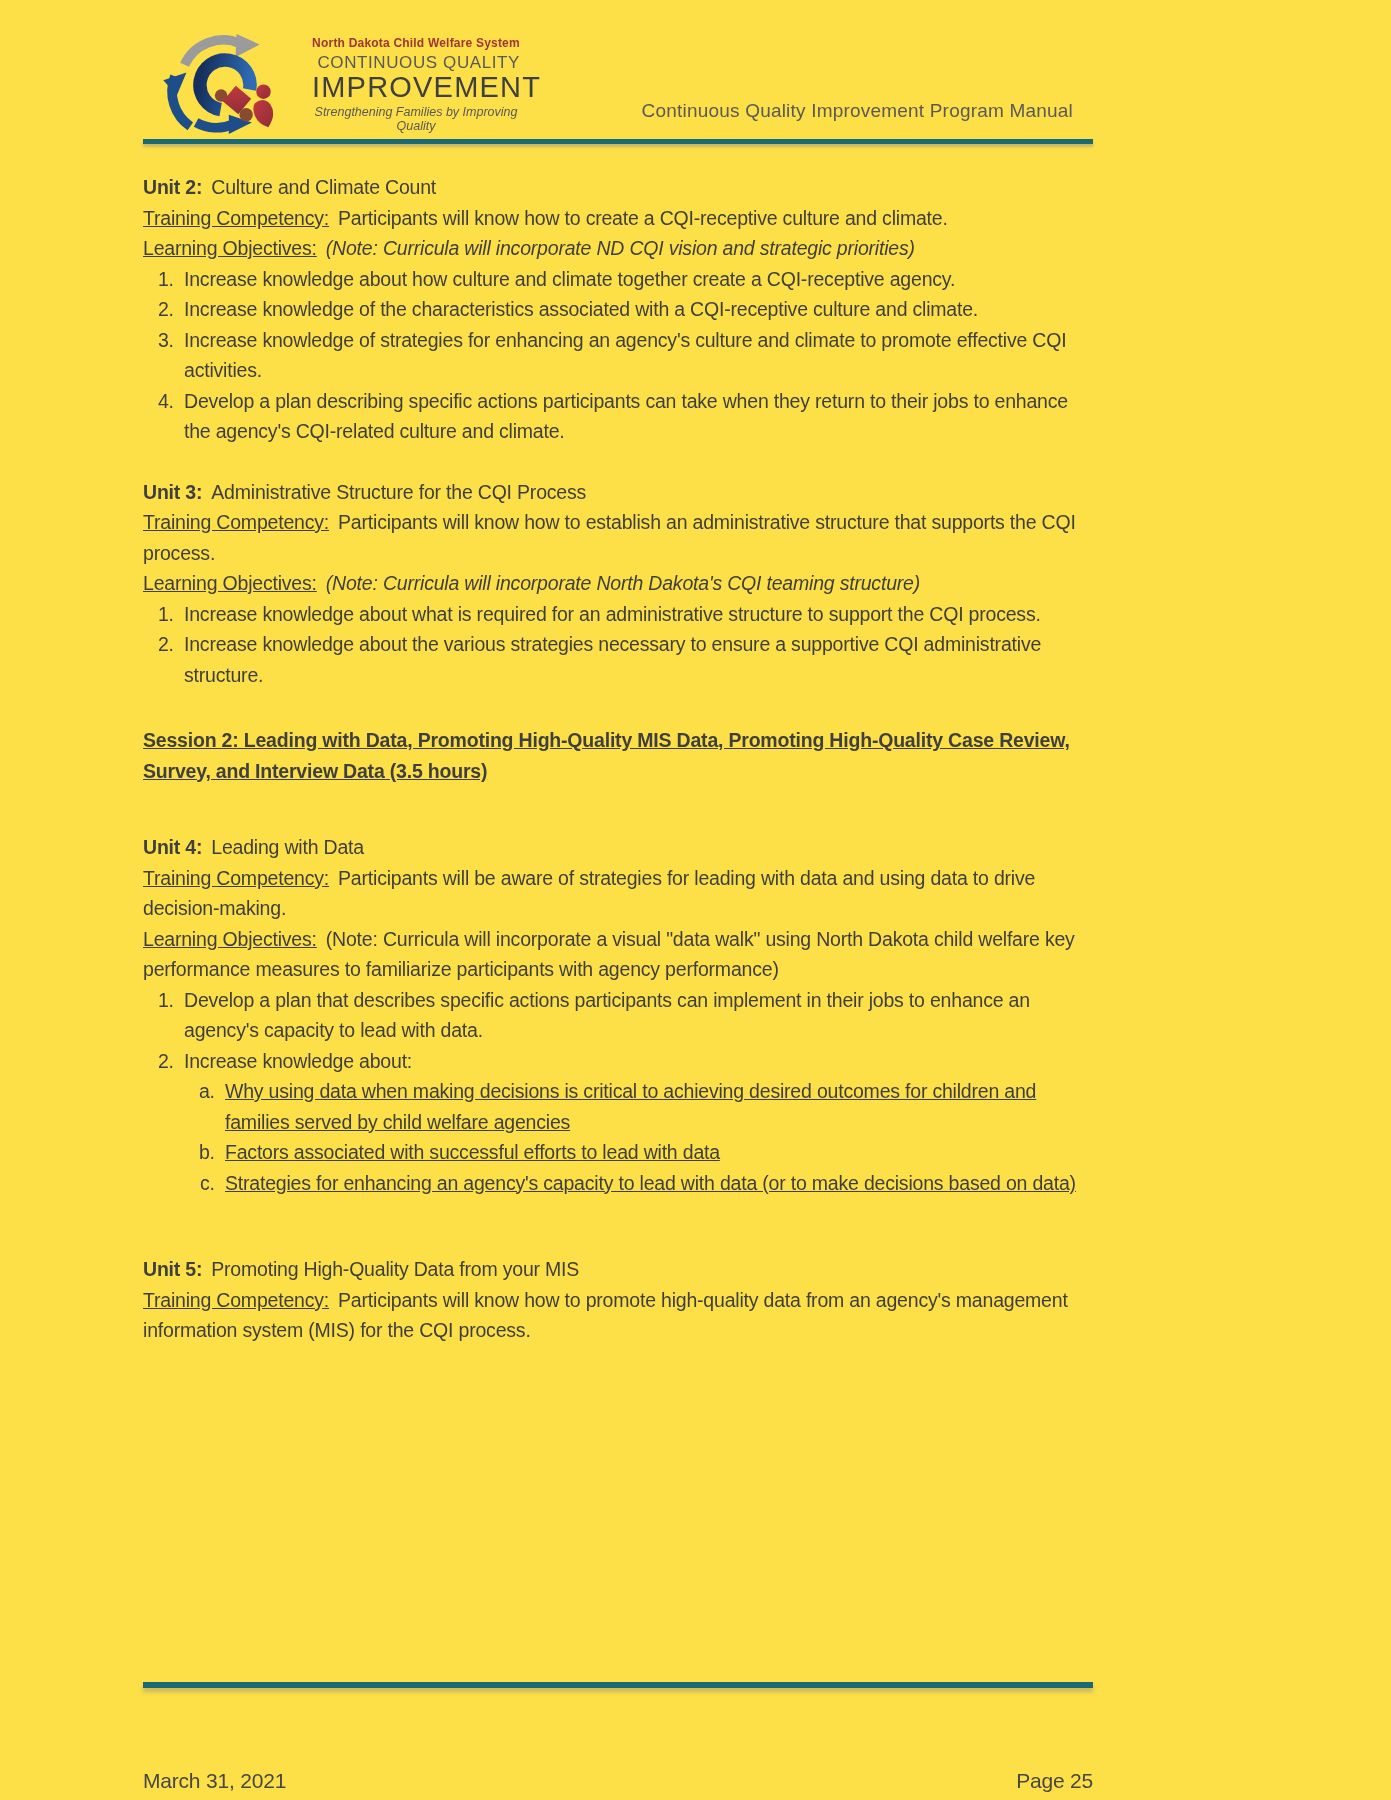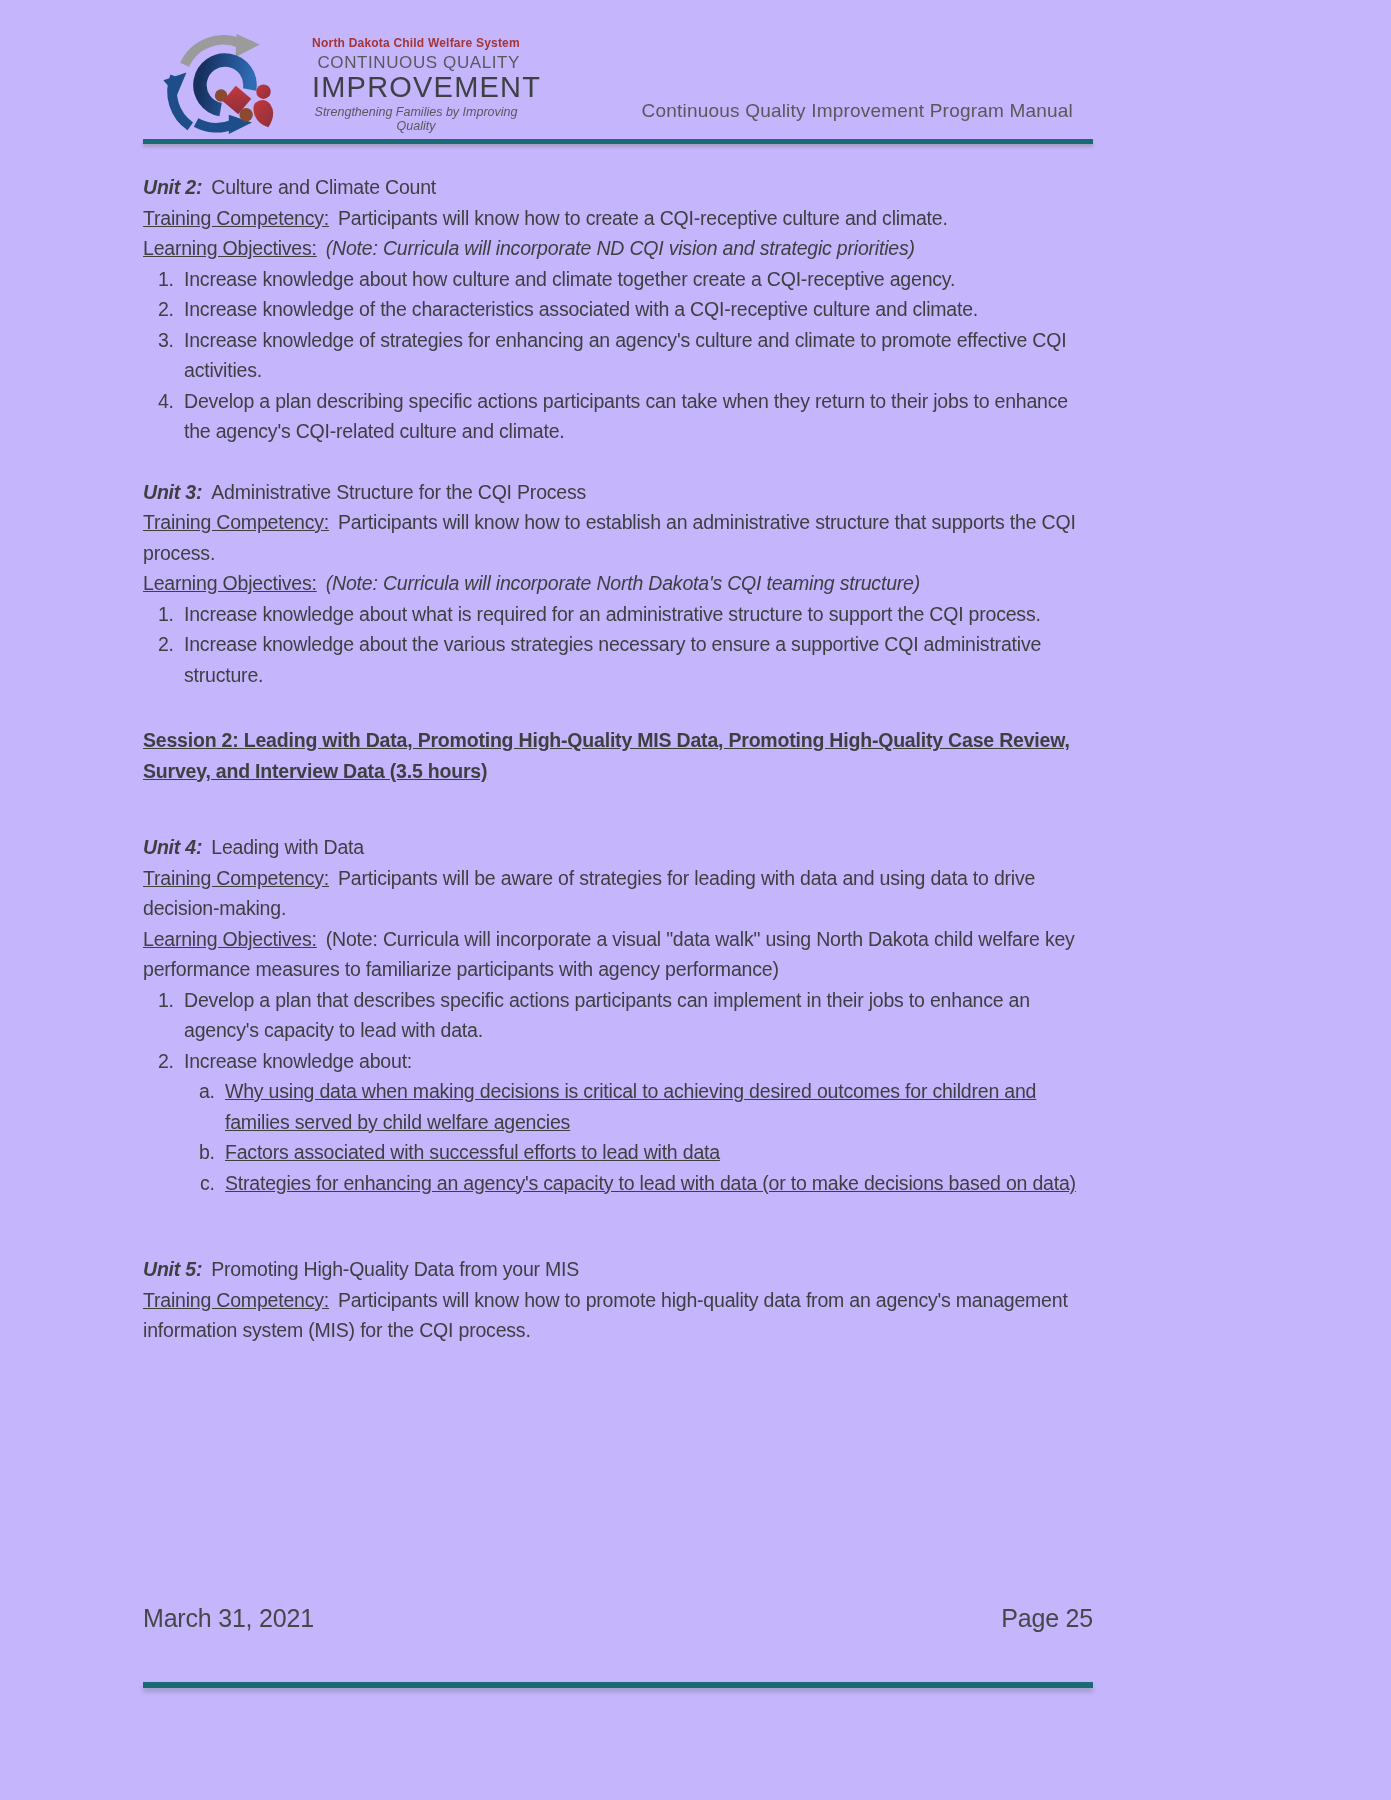--- a/index.html
+++ b/index.html
@@ -2,21 +2,21 @@
 <html><head>
 <meta charset="utf-8">
 <style>
   * { margin:0; padding:0; box-sizing:border-box; }
   html,body { background:#ffffff; }
   body {
     width:1391px; height:1800px;
     font-family:"Liberation Sans", sans-serif;
     color:#3f3f3f;
   }
-  .page { position:relative; width:1391px; height:1800px; background:#c4b5fd; overflow:hidden; }
+  .page { position:relative; width:1391px; height:1800px; background:#fde047; overflow:hidden; }
 
   
   .logo-wrap { position:absolute; top:32px; left:140px; display:flex; align-items:center; }
   .logo-graphic { width:168px; height:104px; flex:0 0 auto; }
   .logo-text { margin-left:4px; text-align:center; width:208px; }
   .lt1 { color:#a23538; font-weight:bold; font-size:12px; letter-spacing:0.2px; }
   .lt2 { color:#58595b; font-size:17px; letter-spacing:0.6px; margin-top:3px;text-align:right; }
   .lt3 { color:#3f4042; font-size:29px; font-weight:normal; letter-spacing:1.2px; margin-top:-2px; }
   .lt4 { color:#58595b; font-size:12.5px; font-style:italic; margin-top:1px; }
 
@@ -24,43 +24,43 @@
 
   .rule { position:absolute; left:143px; width:950px; background:#1a6a76; }
   .rule-top { top:139px; height:5px; box-shadow:0 3px 3px rgba(130,130,130,0.45); }
   .rule-bottom { top:1682px; height:6px; box-shadow:0 4px 4px rgba(120,120,120,0.4); }
 
   
   .content {
     position:absolute; top:172px; left:143px; width:950px;
     font-size:19.5px; line-height:30.5px; letter-spacing:-0.2px; color:#3f3f3f;
   }
-  .b  { font-weight:bold;font-style:italic; }
+  .b  { font-weight:bold; }
   .ul { text-decoration:underline; }
   .it { font-style:italic; }
   .sp { margin-left:9px; }
 
   ol.num { list-style:decimal; padding-left:36px; margin:0; }
   ol.num > li { padding-left:5px; }
   ol.alpha { list-style:lower-alpha; padding-left:36px; margin:0;text-decoration:underline; }
   ol.alpha > li { padding-left:5px; }
 
   .mt-1 { margin-top:30px; }   
   .mt-lo { margin-top:28px; }
   .mt-session { margin-top:35px; }
   .mt-unit4 { margin-top:46px; }
   .mt-unit5 { margin-top:56px; }
 
   .session-heading { font-weight:bold; text-decoration:underline; }
 
   
   .footer-row {
-    position:absolute; top:1604px; left:143px; width:950px;
+    position:absolute; top:1769px; left:143px; width:950px;
     display:flex; justify-content:space-between;
-    font-size:25px; color:#474747; letter-spacing:-0.2px;
+    font-size:21px; color:#474747; letter-spacing:-0.2px;
   }
 </style>
 </head>
 <body>
 
 <div class="page">
 
   <div class="logo-wrap">
     <svg class="logo-graphic" viewBox="0 0 130 108" aria-hidden="true">
       <defs>

